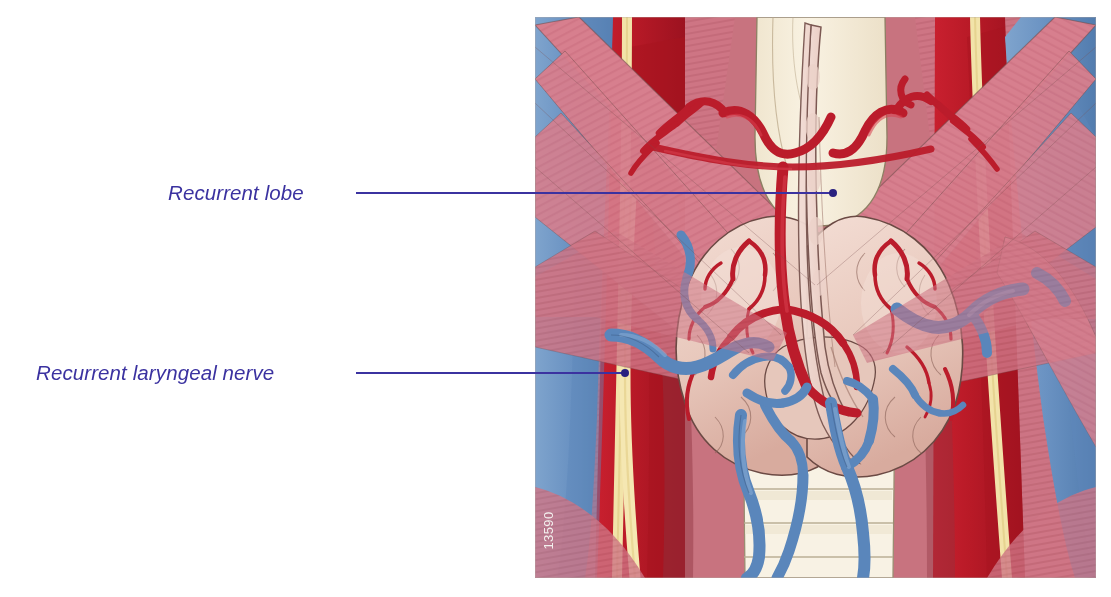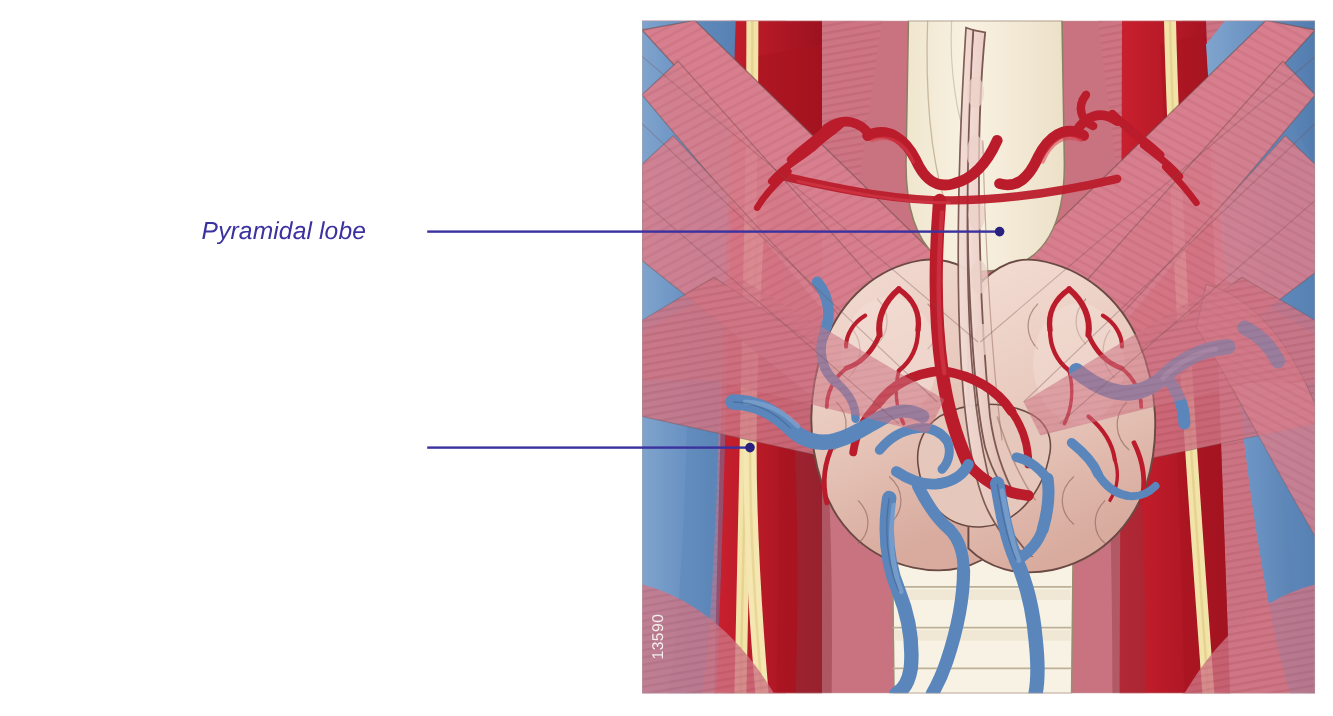--- a/index.html
+++ b/index.html
@@ -434,20 +434,21 @@
       </g>
 
       <rect x="0.5" y="0.5" width="560" height="560" fill="none" stroke="#b5a8a4" stroke-width="1" opacity="0.35"></rect>
     </svg>
   </div>
 
   <div class="watermark">
     <span>13590</span>
   </div>
 
-  <div class="callout-label" id="label-pyramidal-lobe">Pyramidal lobe</div>
+  <div class="callout-label" id="label-pyramidal-lobe">Recurrent lobe</div>
   <div class="leader-line" id="leader-pyramidal-lobe"></div>
   <div class="leader-dot" id="dot-pyramidal-lobe"></div>
 
+  <div class="callout-label" id="label-recurrent-laryngeal-nerve">Recurrent laryngeal nerve</div>
   <div class="leader-line" id="leader-recurrent-laryngeal-nerve"></div>
   <div class="leader-dot" id="dot-recurrent-laryngeal-nerve"></div>
 
 </div>
 
 </body></html>

